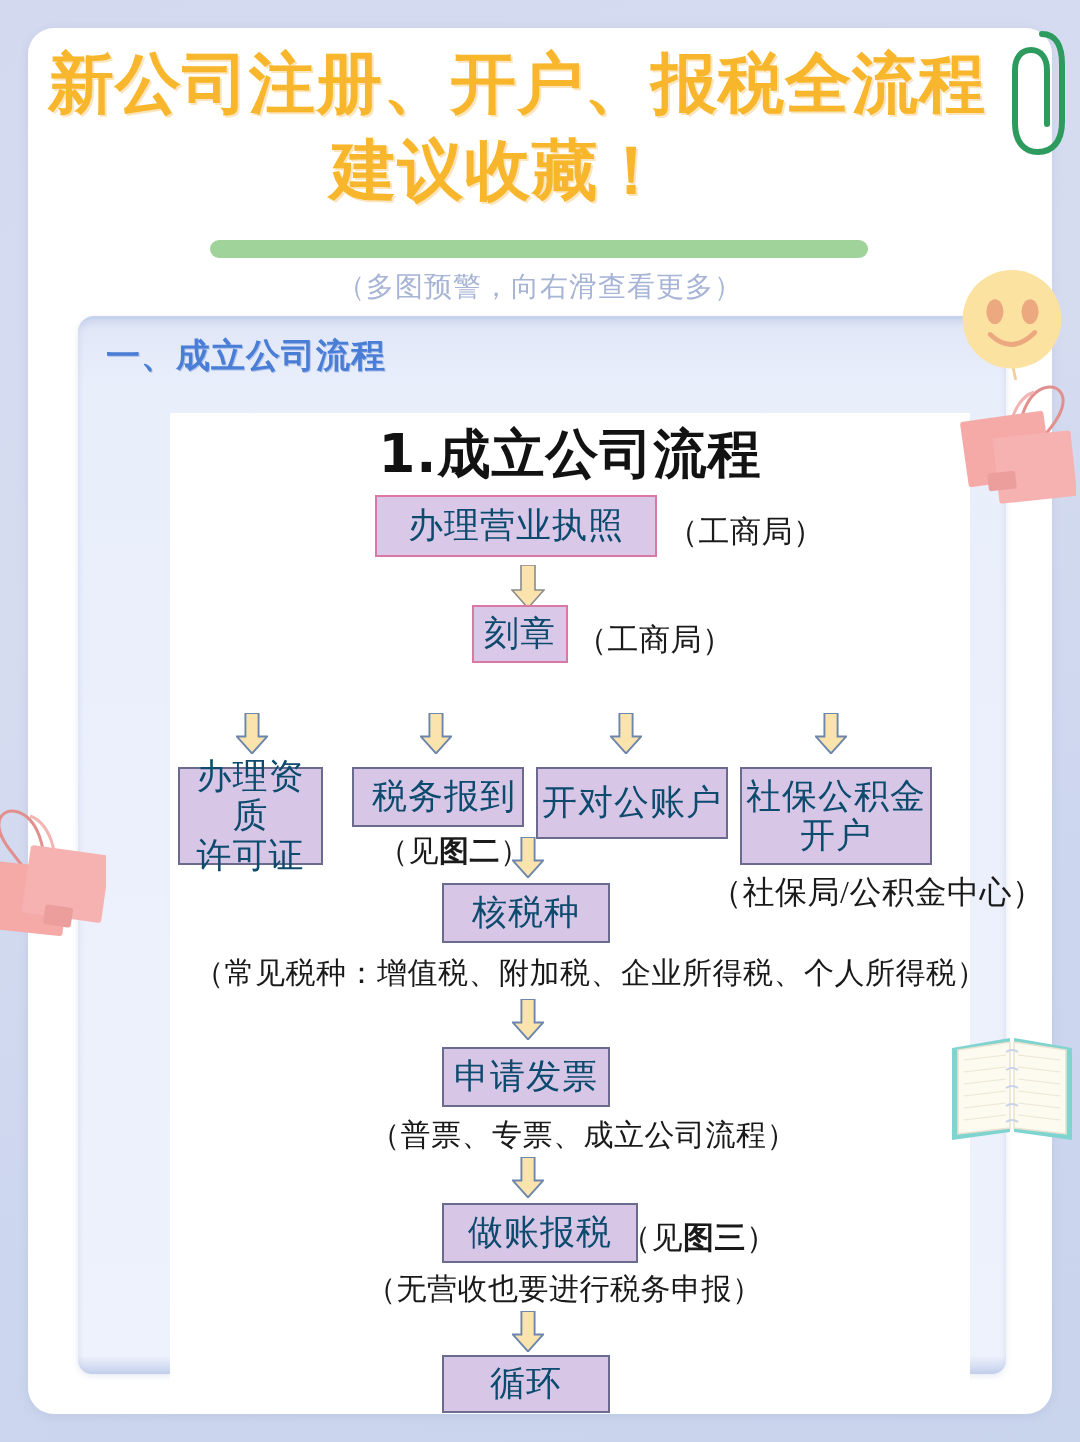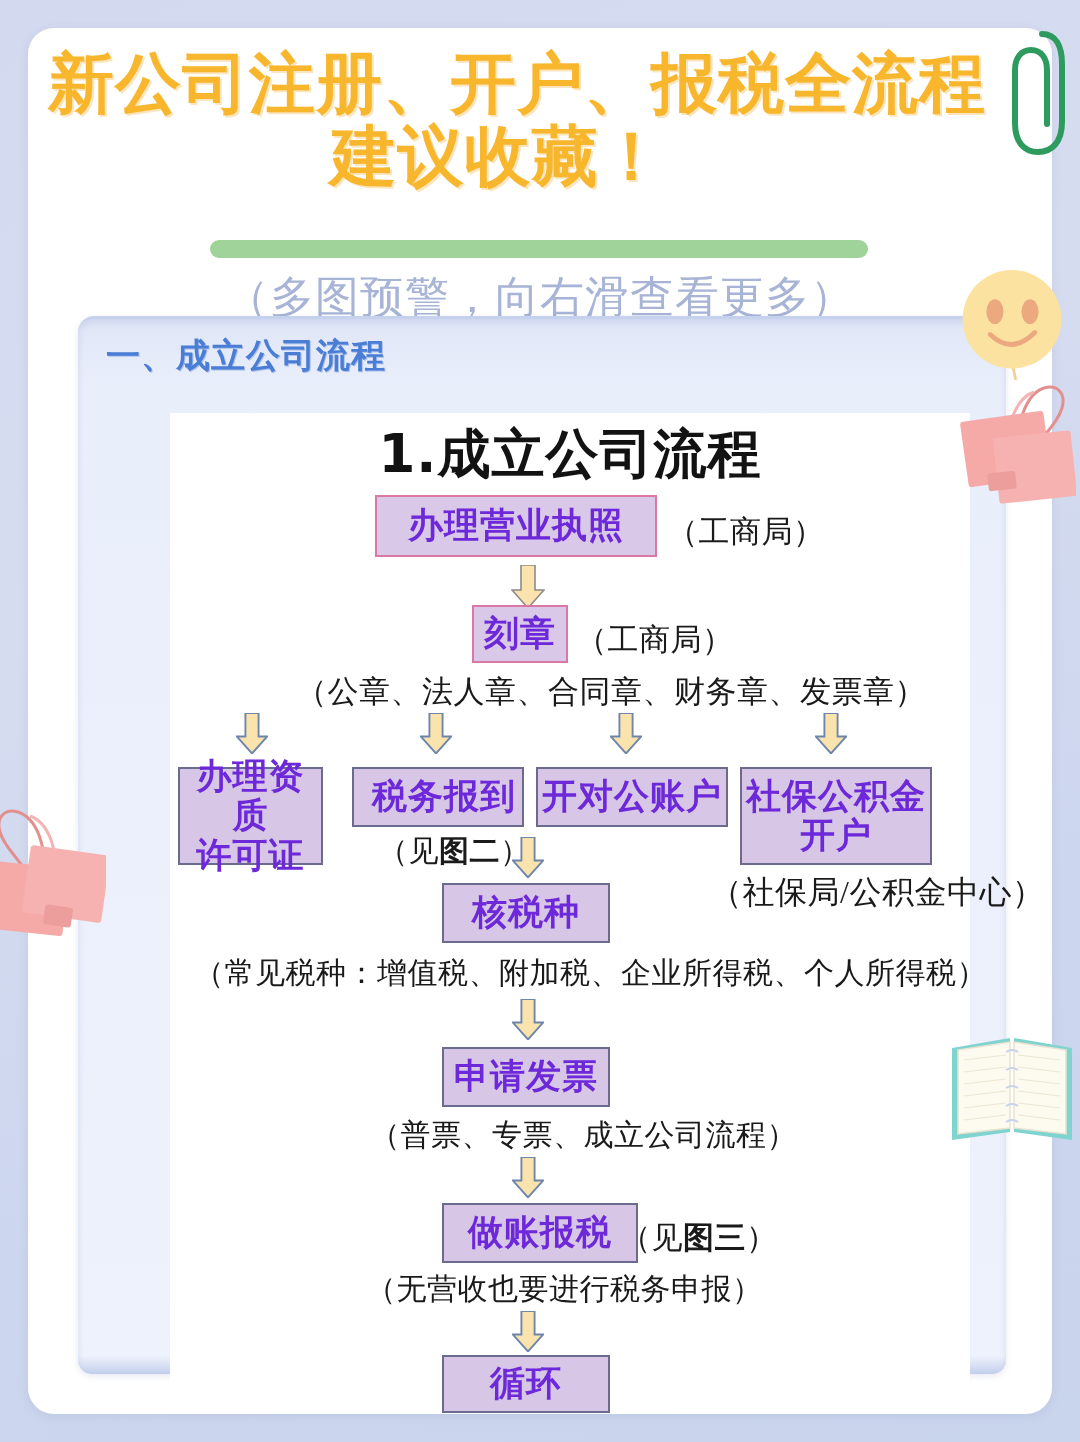--- a/index.html
+++ b/index.html
@@ -39,42 +39,42 @@
     font-family: "DejaVu Sans", sans-serif;
     font-weight: bold;
     color: #f8b62c;
     font-size: 66px;
     line-height: 1.02;
     letter-spacing: 1px;
     text-shadow: 2px 2px 0 rgba(240,170,40,0.30);
     padding-left: 20px;
   }
   .headline .l1 { display:block; font-size: 66px; white-space: nowrap; }
-  .headline .l2 { display:block; font-size: 66px; margin-top: 6px; }
+  .headline .l2 { display:block; font-size: 66px; margin-top: 20px; }
 
   
   .pill {
     position: absolute;
     left: 182px;
     top: 212px;
     width: 658px;
     height: 18px;
     border-radius: 9px;
     background: #9fd39a;
   }
 
   
   .subtitle {
     position: absolute;
     left: 0;
     top: 240px;
     width: 1024px;
     text-align: center;
     color: #a7b4d6;
-    font-size: 44px;
+    font-size: 28px;
     font-family: "Liberation Serif", serif;
     letter-spacing: 1px;
   }
 
   
   .panel {
     position: absolute;
     left: 50px;
     top: 288px;
     width: 928px;
@@ -127,30 +127,29 @@
     font-size: 53px;
     color: #121212;
     letter-spacing: 1px;
   }
 
   
   .fbox {
     position: absolute;
     background: #d7c6e6;
     border: 2px solid #6b6b8f;
-    color: #6d28d9;
+    color: #0c4a6e;
     font-family: "Liberation Serif", "DejaVu Serif", serif;
     font-size: 35px;
     line-height: 1.12;
     display: flex;
     align-items: center;
     justify-content: center;
     text-align: center;
     letter-spacing: 1px;
-    font-weight: bold;
   }
   .fbox.pinkborder {
     border-color: #d978a4;
     background: #d9c8e7;
   }
 
   
   .note {
     position: absolute;
     font-family: "Liberation Serif", "DejaVu Serif", serif;
@@ -244,21 +243,20 @@
         <svg viewBox="0 0 34 44">
             <polygon points="10,0 24,0 24,25 33,25 17,43 1,25 10,25" fill="#fbe3ae" stroke="#8b8b8b" stroke-width="1.6"></polygon>
           </svg>
       </div>
 
       <div class="fbox pinkborder" style="left:302px; top:192px; width:96px; height:58px;">
         <span>刻章</span>
       </div>
       <div class="note big" style="left:406px; top:206px;">（工商局）</div>
 
-      <div class="note" style="left:126px; top:258px; font-size:31px;">（公章、法人章、合同章、财务章、发票章）</div>
 
       <div class="arrow" style="left:66px; top:300px; width:32px;">
         <svg viewBox="0 0 34 44">
             <polygon points="10,0 24,0 24,25 33,25 17,43 1,25 10,25" fill="#fbe3ae" stroke="#6d86ab" stroke-width="2"></polygon>
           </svg>
       </div>
       <div class="arrow" style="left:250px; top:300px; width:32px;">
         <svg viewBox="0 0 34 44">
             <polygon points="10,0 24,0 24,25 33,25 17,43 1,25 10,25" fill="#fbe3ae" stroke="#6d86ab" stroke-width="2"></polygon>
           </svg>
@@ -279,21 +277,21 @@
         <span>许可证</span>
       </div>
 
       <div class="fbox" style="left:182px; top:354px; width:172px; height:60px;padding-left:12px;">
         <span>税务报到</span>
       </div>
       <div class="note" style="left:208px; top:418px; font-size:30px;">
         <span>（见</span><b>图二</b><span>）</span>
       </div>
 
-      <div class="fbox" style="left:366px; top:354px; width:192px; height:60px;">
+      <div class="fbox" style="left:366px; top:354px; width:192px; height:72px;">
         <span>开对公账户</span>
       </div>
 
       <div class="fbox" style="left:570px; top:354px; width:192px; height:98px; flex-direction:column;">
         <span>社保公积金</span>
         <span>开户</span>
       </div>
       <div class="note" style="left:540px; top:458px; font-size:32px;">（社保局/公积金中心）</div>
 
       <div class="arrow" style="left:342px; top:424px; width:32px;">

